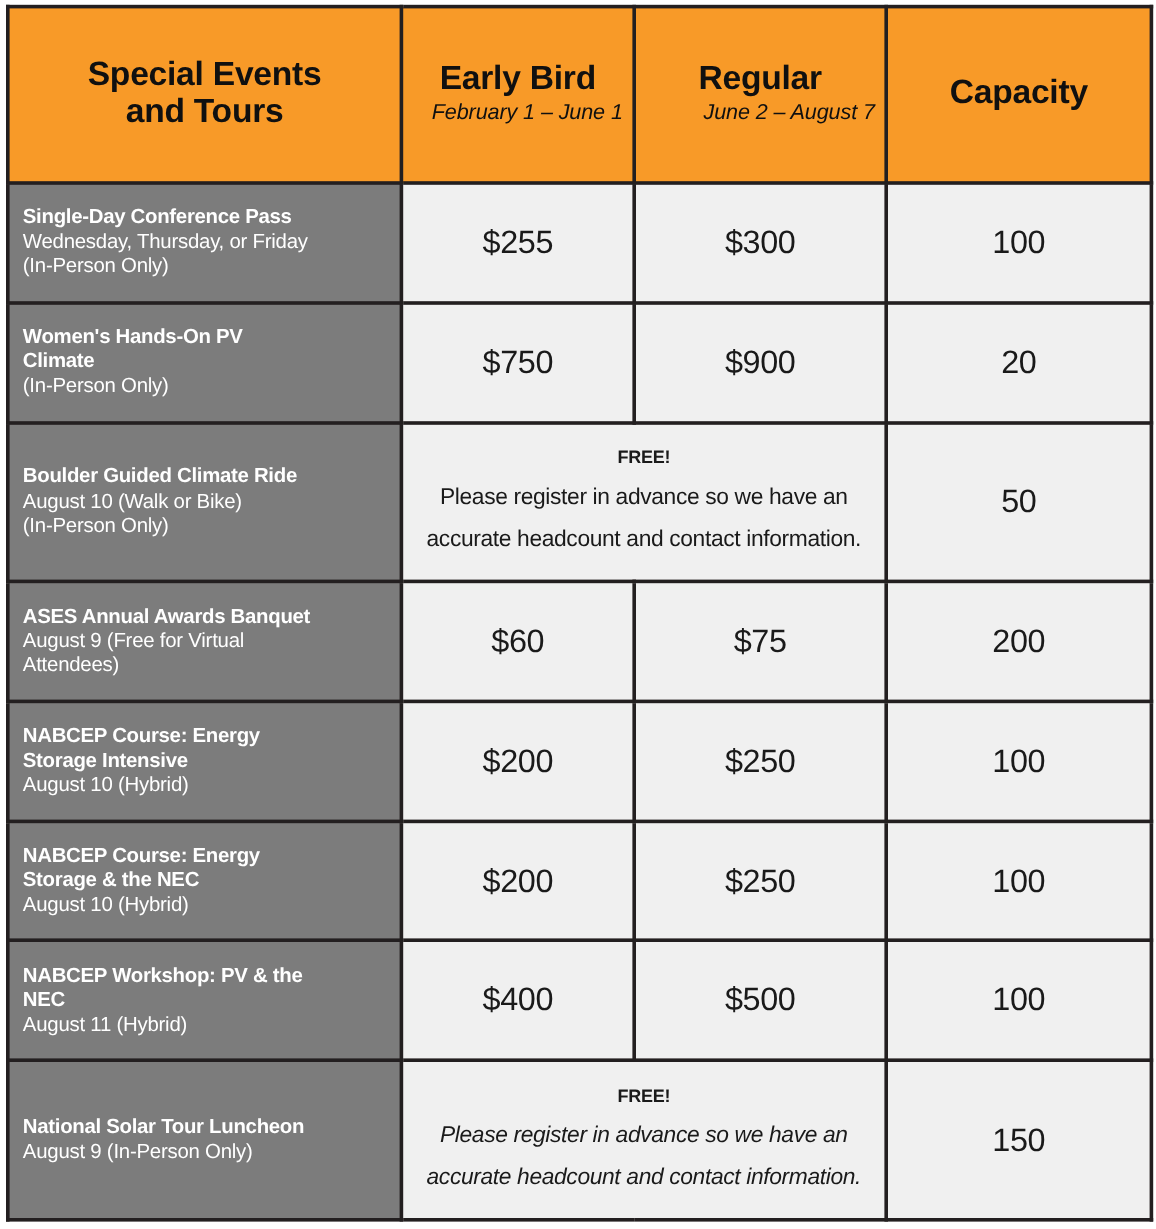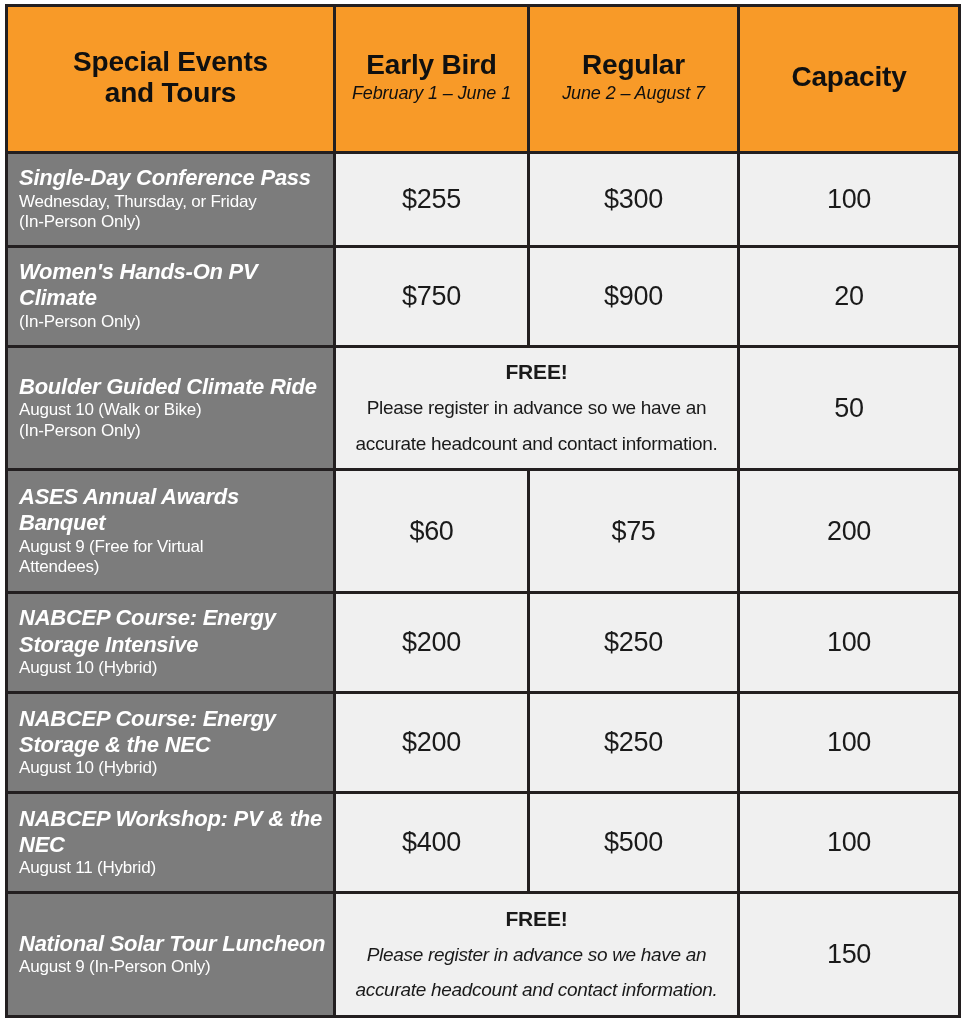--- a/index.html
+++ b/index.html
@@ -54,41 +54,41 @@
   }
   .hd-main.two-line { font-size: 28px; }
   .hd-sub {
     display: block;
     font-size: 18px;
     font-style: italic;
     font-weight: 400;
     line-height: 1.2;
     margin-top: 3px;
     letter-spacing: -0.1px;
+    text-align: right;
   }
 
   
   tbody td {
     border: 3px solid #231f20;
     vertical-align: middle;
   }
 
   td.event {
     background: #7c7c7c;
     color: #ffffff;
     padding: 7px 6px 8px 11px;
     line-height: 1.2;
   }
   .ev-title {
     display: block;
-    font-size: 22px;
+    font-size: 17px;
     font-weight: 700;
     letter-spacing: -0.25px;
     line-height: 1.2;
-    font-style: italic;
   }
   .ev-sub {
     display: block;
     font-size: 17px;
     font-weight: 400;
     letter-spacing: -0.2px;
     line-height: 1.2;
   }
 
   td.price, td.capacity {
@@ -102,21 +102,21 @@
   }
 
   td.freecell {
     background: #f0f0f0;
     color: #1a1a1a;
     text-align: center;
     padding: 6px 10px 8px 10px;
   }
   .free-head {
     display: block;
-    font-size: 21px;
+    font-size: 15px;
     font-weight: 700;
     line-height: 1.2;
     letter-spacing: -0.2px;
   }
   .free-note {
     display: block;
     font-size: 19px;
     font-weight: 400;
     line-height: 1.22;
     letter-spacing: -0.3px;

